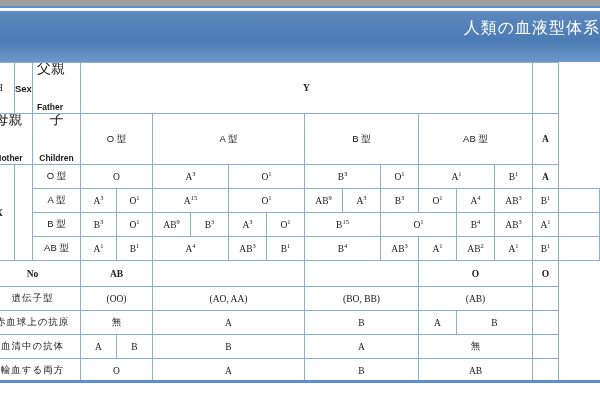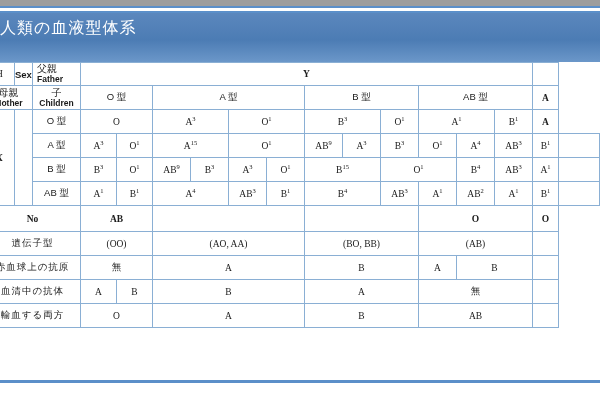--- a/index.html
+++ b/index.html
@@ -12,21 +12,21 @@
 
   
   .topband{position:absolute;left:0;top:0;width:600px;height:6px;background:#9d9d9d;}
   .rule1{position:absolute;left:0;top:6px;width:600px;height:2px;background:#5b8fc9;}
   .rule2{position:absolute;left:0;top:11px;width:600px;height:2px;background:#5b8fc9;}
 
   
   .banner{
     position:absolute;left:0;top:13px;width:600px;height:49px;
     background:linear-gradient(180deg,#5b87bd 0%,#4c7cb4 55%,#6b97c9 100%);
-    color:#ffffff;text-align:left;
+    color:#ffffff;text-align:right;
   }
   .banner .jp{font-size:16px;line-height:25px;letter-spacing:1px;
     font-family:"DejaVu Sans","Liberation Sans",sans-serif;font-weight:400;padding-top:2px;}
   .banner .en{font-size:14px;line-height:18px;font-weight:bold;letter-spacing:.3px;}
 
   
   .tbl{position:absolute;left:-16px;top:62px;width:616px;border-collapse:collapse;
        table-layout:fixed;}
   .tbl td{
     border:1px solid #8aafd4;
@@ -39,22 +39,22 @@
     white-space:nowrap;
     overflow:hidden;
   }
   .jpfont{font-family:Liberation Sans, sans-serif;}
   .cellpad{padding:1px 1px;}
 
   
   .axis-h{font-size:13px;font-family:"Liberation Serif",serif;}
   .axis-sub{font-size:8px;font-weight:bold;font-family:"Liberation Sans",sans-serif;}
   .lab2{line-height:11px;}
-  .lab2 .l1{font-size:10px;font-family:"DejaVu Sans",sans-serif;}
-  .lab2 .l2{font-size:8.5px;font-weight:bold;font-family:"Liberation Sans",sans-serif;}
+  .lab2 .l1{font-size:14px;font-family:"DejaVu Sans",sans-serif;}
+  .lab2 .l2{font-size:8.5px;font-weight:bold;font-family:"Liberation Sans",sans-serif;margin-top:28px;}
 
   .green{background:#6ab04a;color:#14220c;font-size:10px;}
   .bluehd{background:#8aaad4;color:#11253f;font-size:10px;}
   .redbold{color:#c0201c;font-weight:bold;font-size:10px;}
   .greenY{color:#24a24a;font-weight:bold;font-size:15px;
           font-family:"Liberation Serif",serif;}
   .redX{color:#c0201c;font-weight:bold;font-size:19px;
         font-family:"Liberation Serif",serif;}
   .bigred{color:#c0201c;font-weight:bold;font-size:11px;}
 

